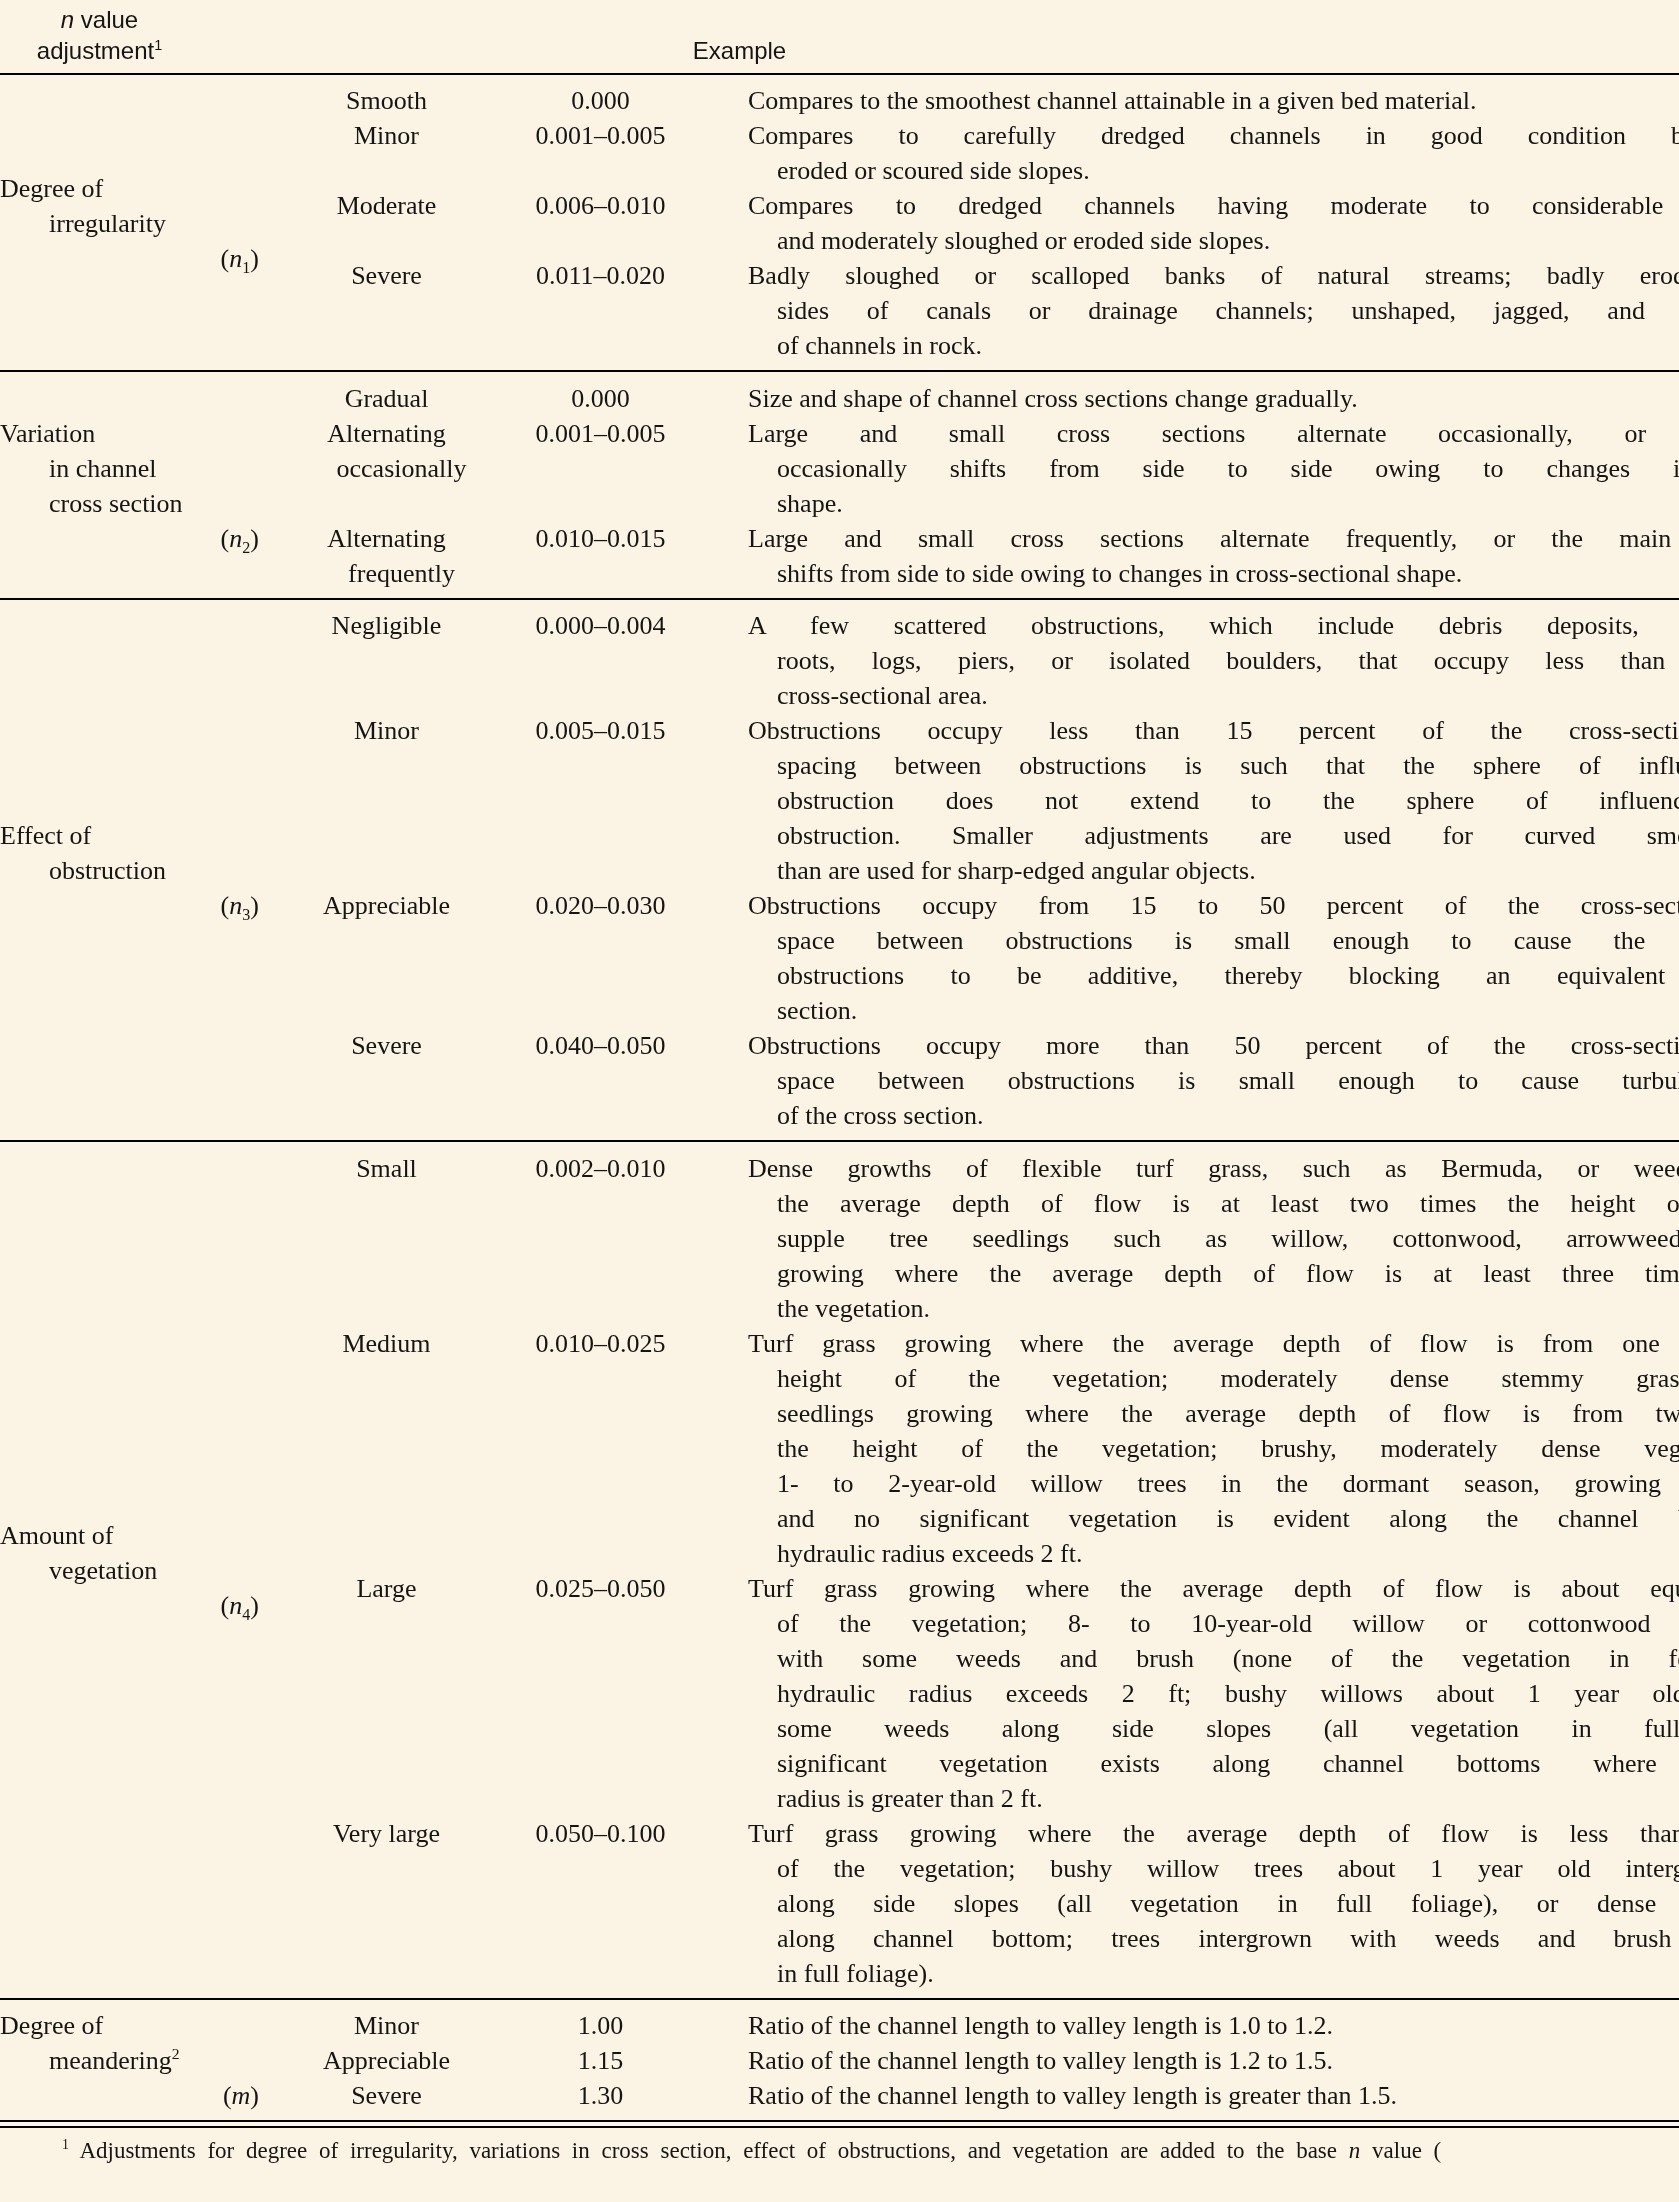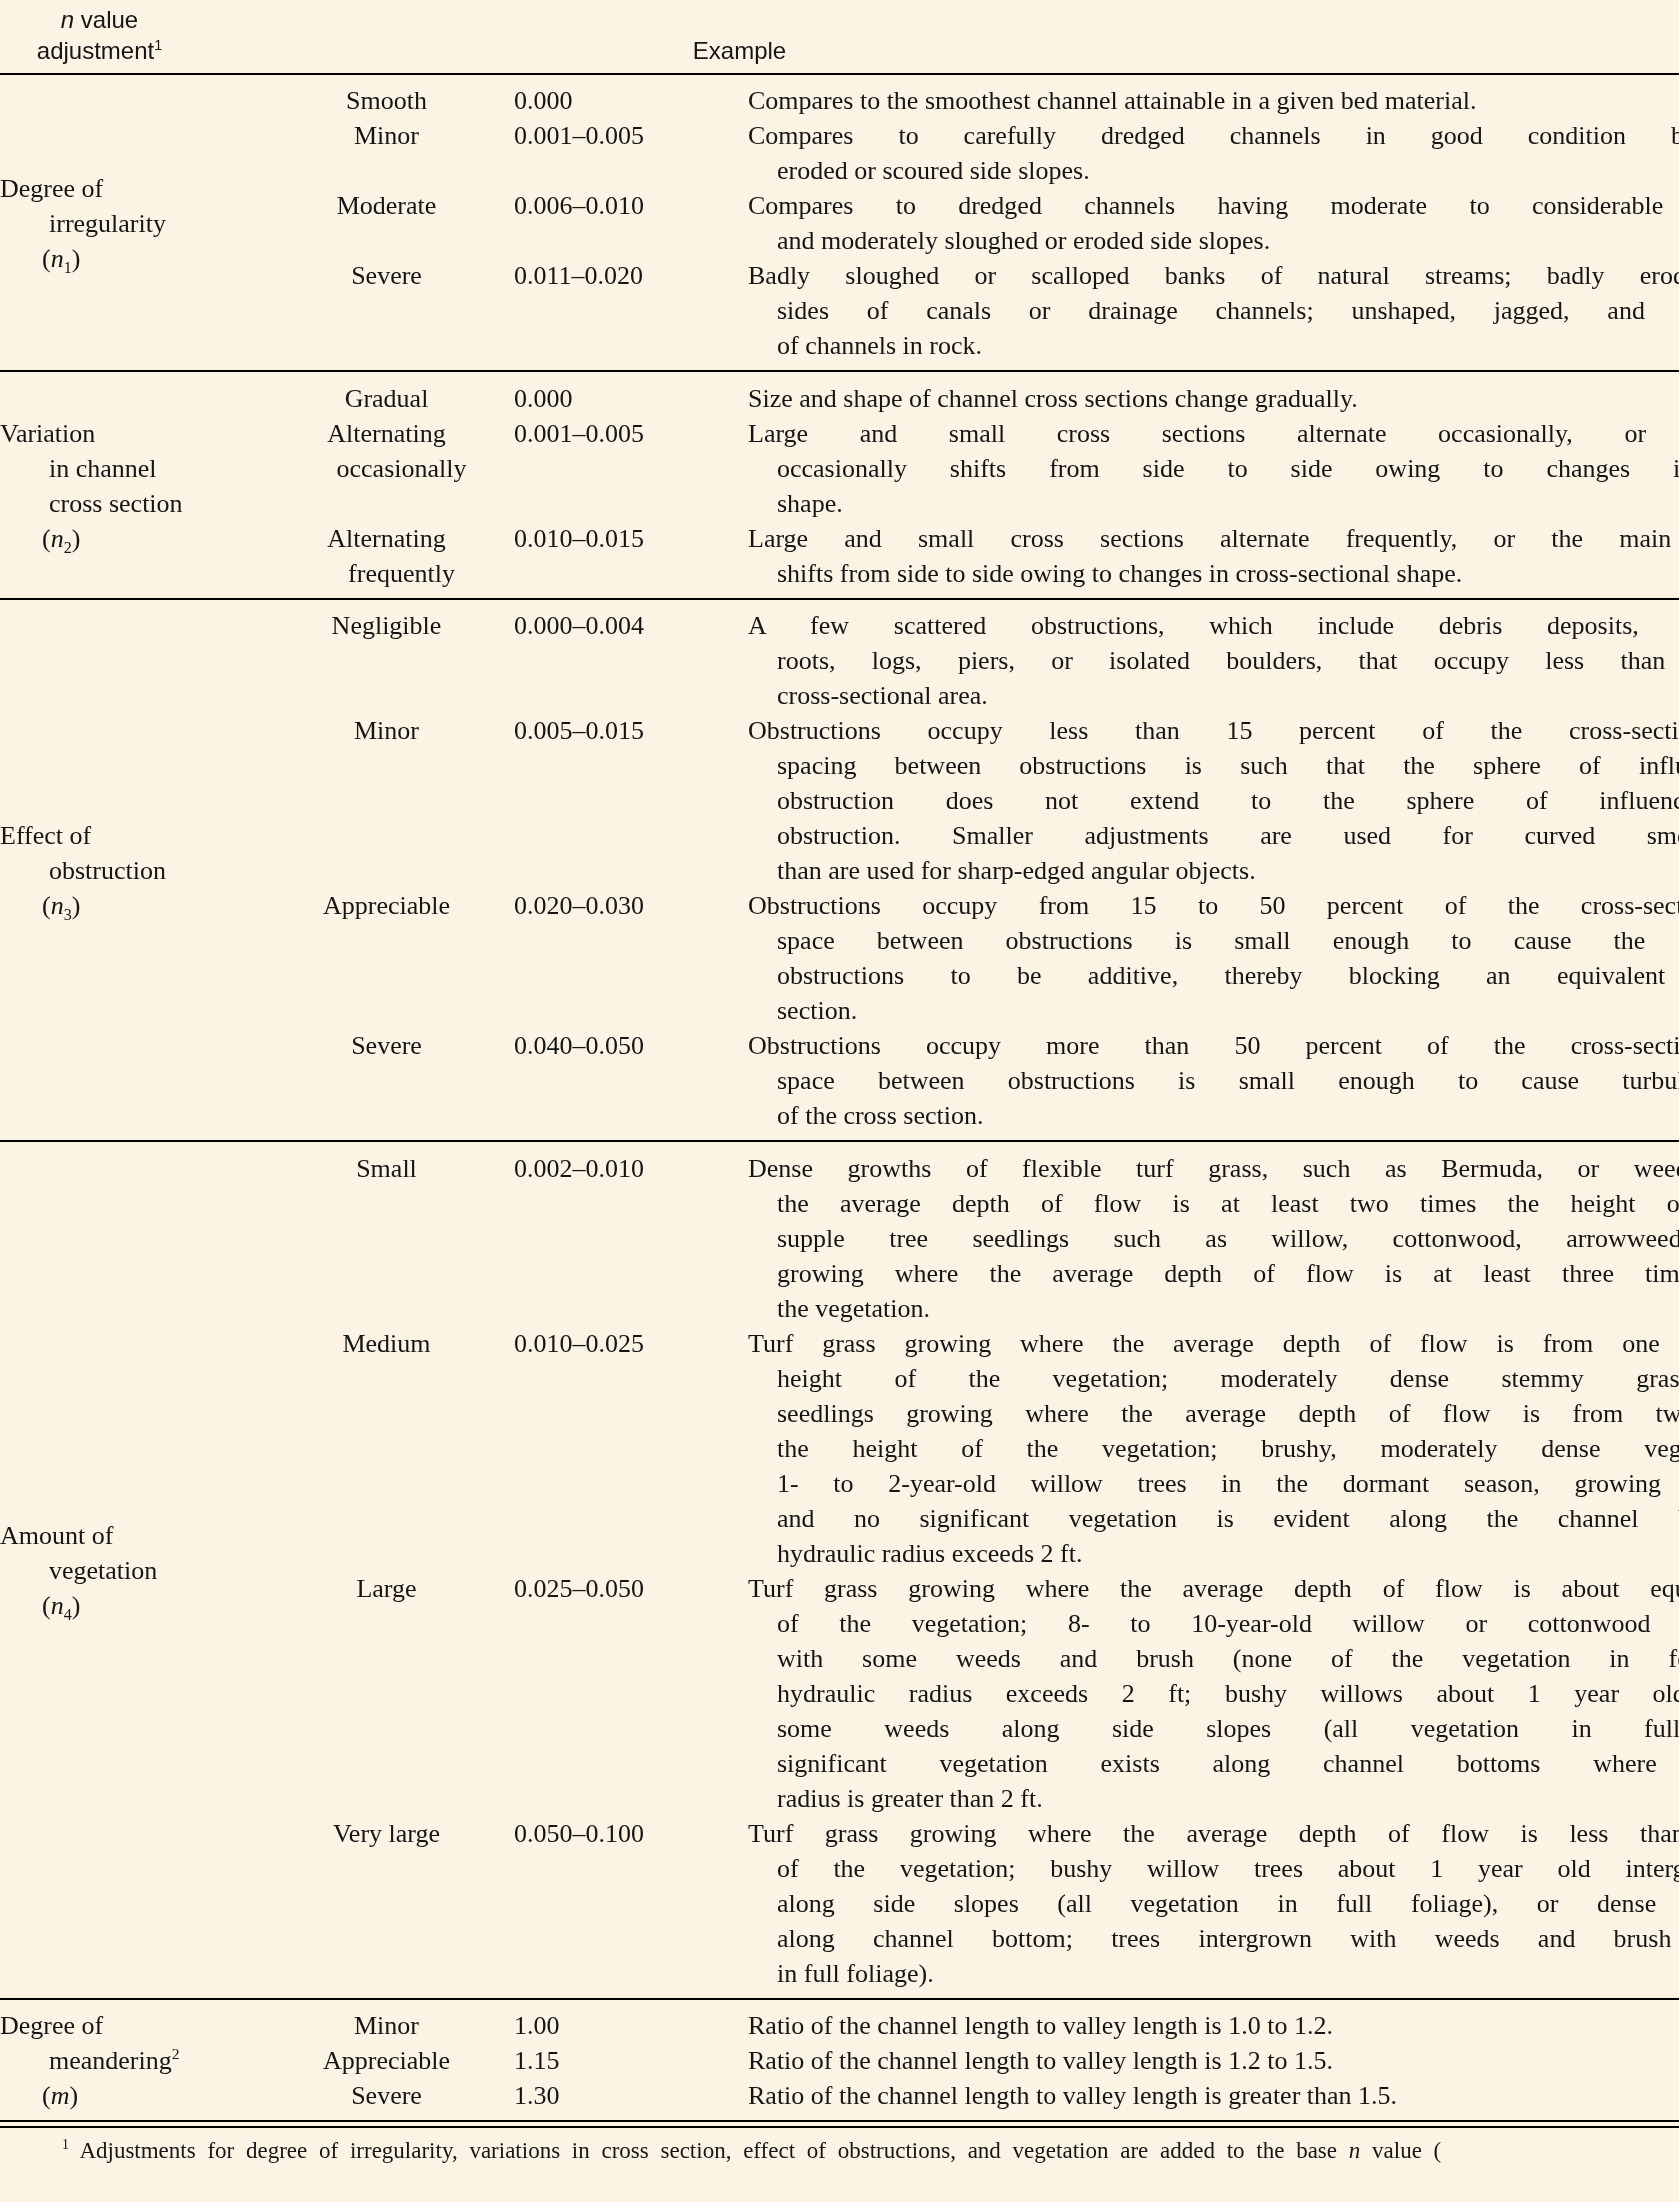--- a/index.html
+++ b/index.html
@@ -24,24 +24,24 @@
   .h-cc{width:515px;text-align:center;padding-right:74px;box-sizing:border-box;}
   .h-nv{width:173px;text-align:center;padding-left:26px;box-sizing:border-box;}
   .h-ex{width:1133px;text-align:center;}
 
   
   .section{display:flex;padding:8.6px 0 7px 0;}
   .section + .section{border-top:2.6px solid #000;}
   .sec-label{width:259px;flex:0 0 259px;display:flex;flex-direction:column;}
   .sec-label.center{justify-content:center;}
   .lbl-indent{padding-left:49px;}
-  .lbl-symbol{padding-left:42px;}
+  .lbl-symbol{padding-left:42px;text-align:right;}
   .rows{display:flex;flex-direction:column;width:1561px;}
   .row{display:grid;grid-template-columns:255px 173px 1133px;align-items:start;}
-  .val{}
+  .val{text-align:center;}
   .ex{padding-left:61px;}
 
   
   .ex .tline{text-align:justify;text-align-last:justify;}
   .ex .tline.last{text-align-last:left;}
   .ex .tline:not(:first-child){padding-left:29px;}
   .cond .tline{text-align:center;}
   .cond .tline:not(:first-child){padding-left:30px;font-family:Liberation Serif, serif;}
 
   

